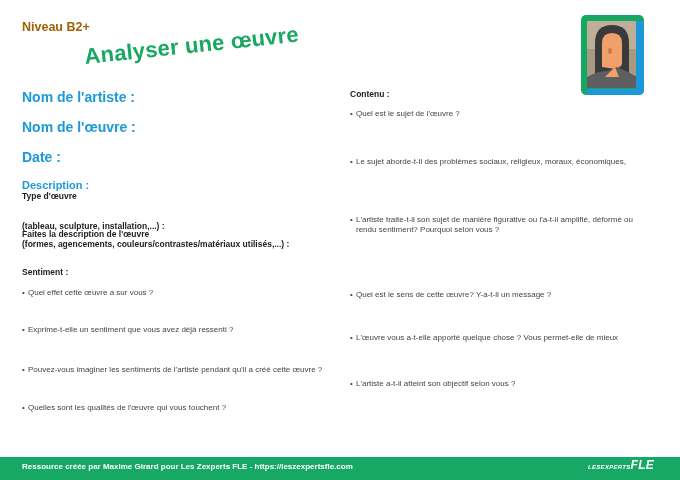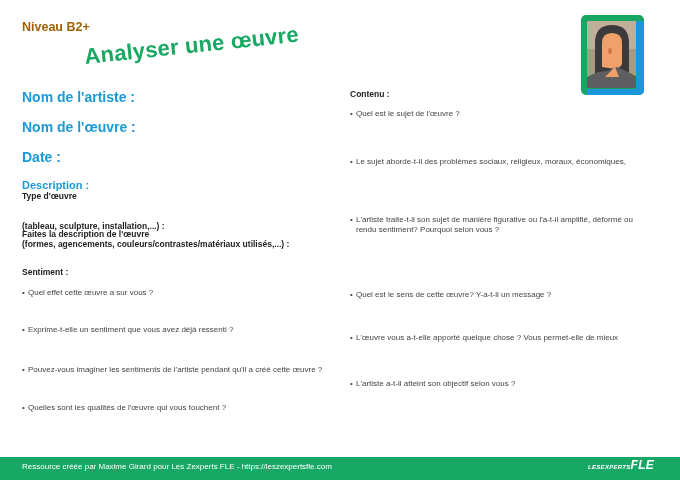--- a/index.html
+++ b/index.html
@@ -13,21 +13,21 @@
   .sub { left:22px; font-size:8.5px; font-weight:bold; color:#222; line-height:10px; }
   .sec-h { font-size:8.5px; font-weight:bold; color:#222; }
   .q { font-size:8px; color:#444; line-height:10px; }
   .q .bullet { display:inline-block; width:6px; }
   .q .indent { padding-left:6px; display:block; }
   .portrait { left:581px; top:15px; width:63px; height:80px; border-radius:5px; background:#16a863; overflow:hidden; }
   .portrait .inner { position:absolute; left:6px; top:6px; width:50px; height:67px; background:#bfae98; }
   .portrait .blue-r { position:absolute; right:0; top:6px; width:8px; height:74px; background:#1c97da; }
   .portrait .blue-b { position:absolute; left:6px; bottom:0; width:57px; height:6px; background:#1c97da; }
   .footer { left:0; top:457px; width:680px; height:23px; background:#17a865; }
-  .footer-text { left:22px; top:462px; font-size:8px; font-weight:normal; color:#ffffff; }
+  .footer-text { left:22px; top:462px; font-size:8px; font-weight:bold; color:#ffffff; }
   .logo { left:588px; top:458px; font-size:12px; font-weight:bold; font-style:italic; color:#ffffff; letter-spacing:0.3px; }
   .logo .small { font-size:6px; }
 </style>
 </head>
 <body>
 
 <div class="abs level">Niveau B2+</div>
 <div class="abs title">Analyser une œuvre</div>
 
 <div class="abs portrait">

